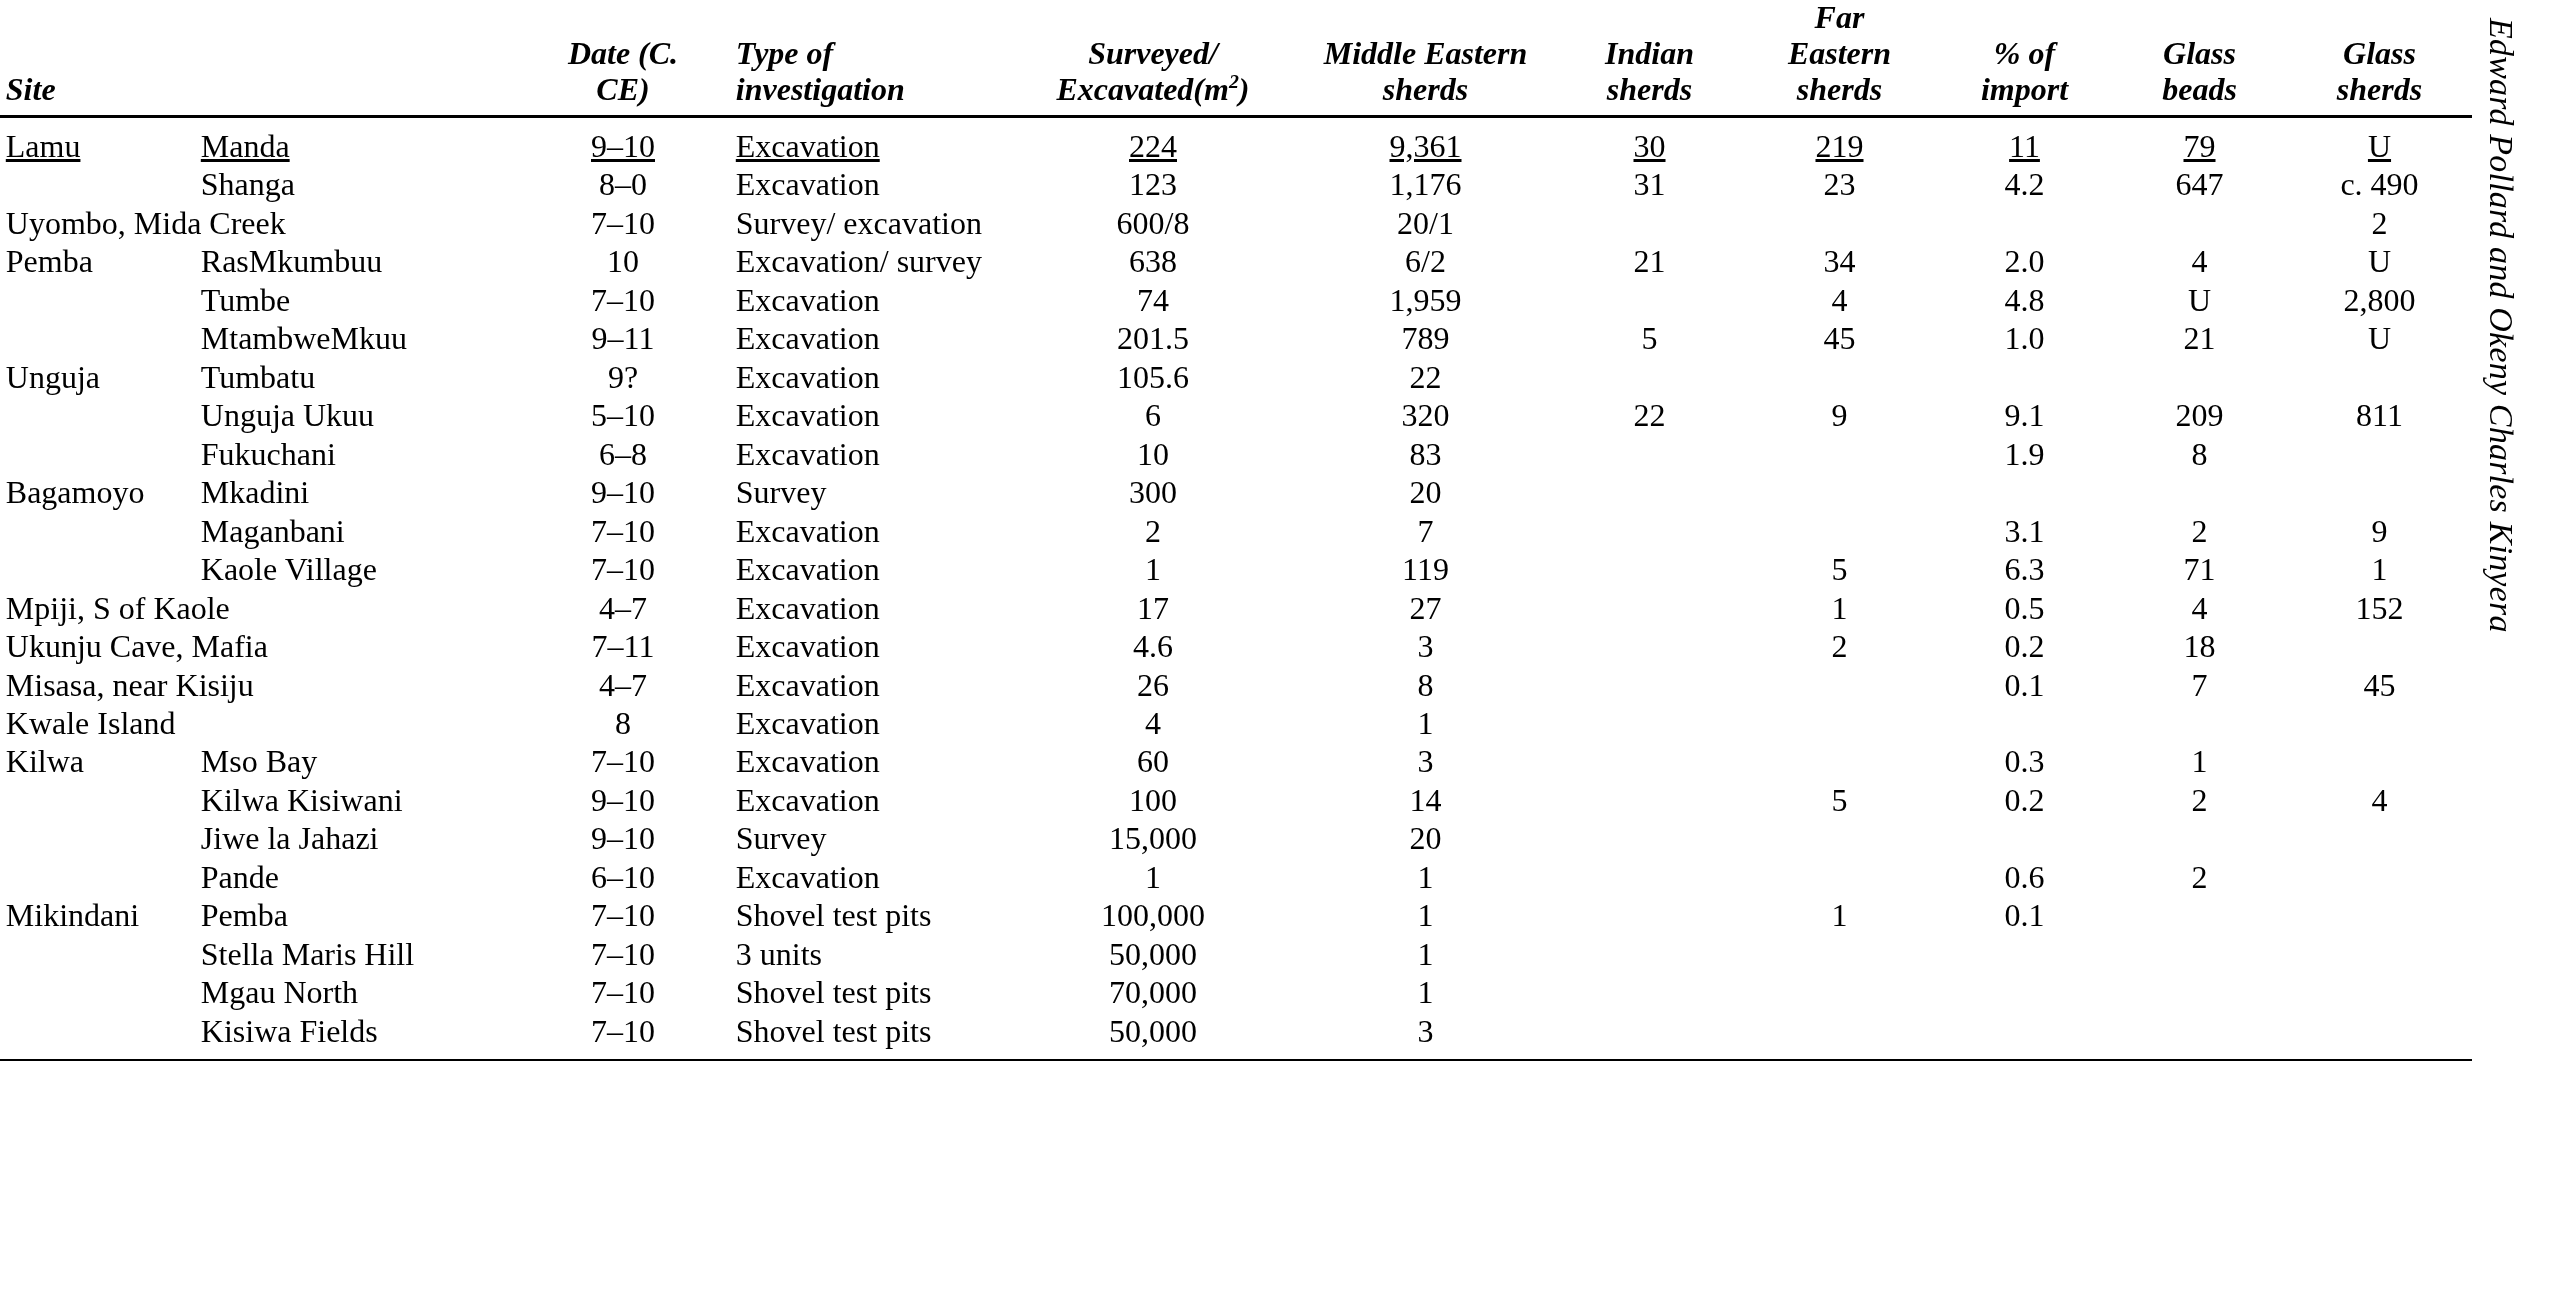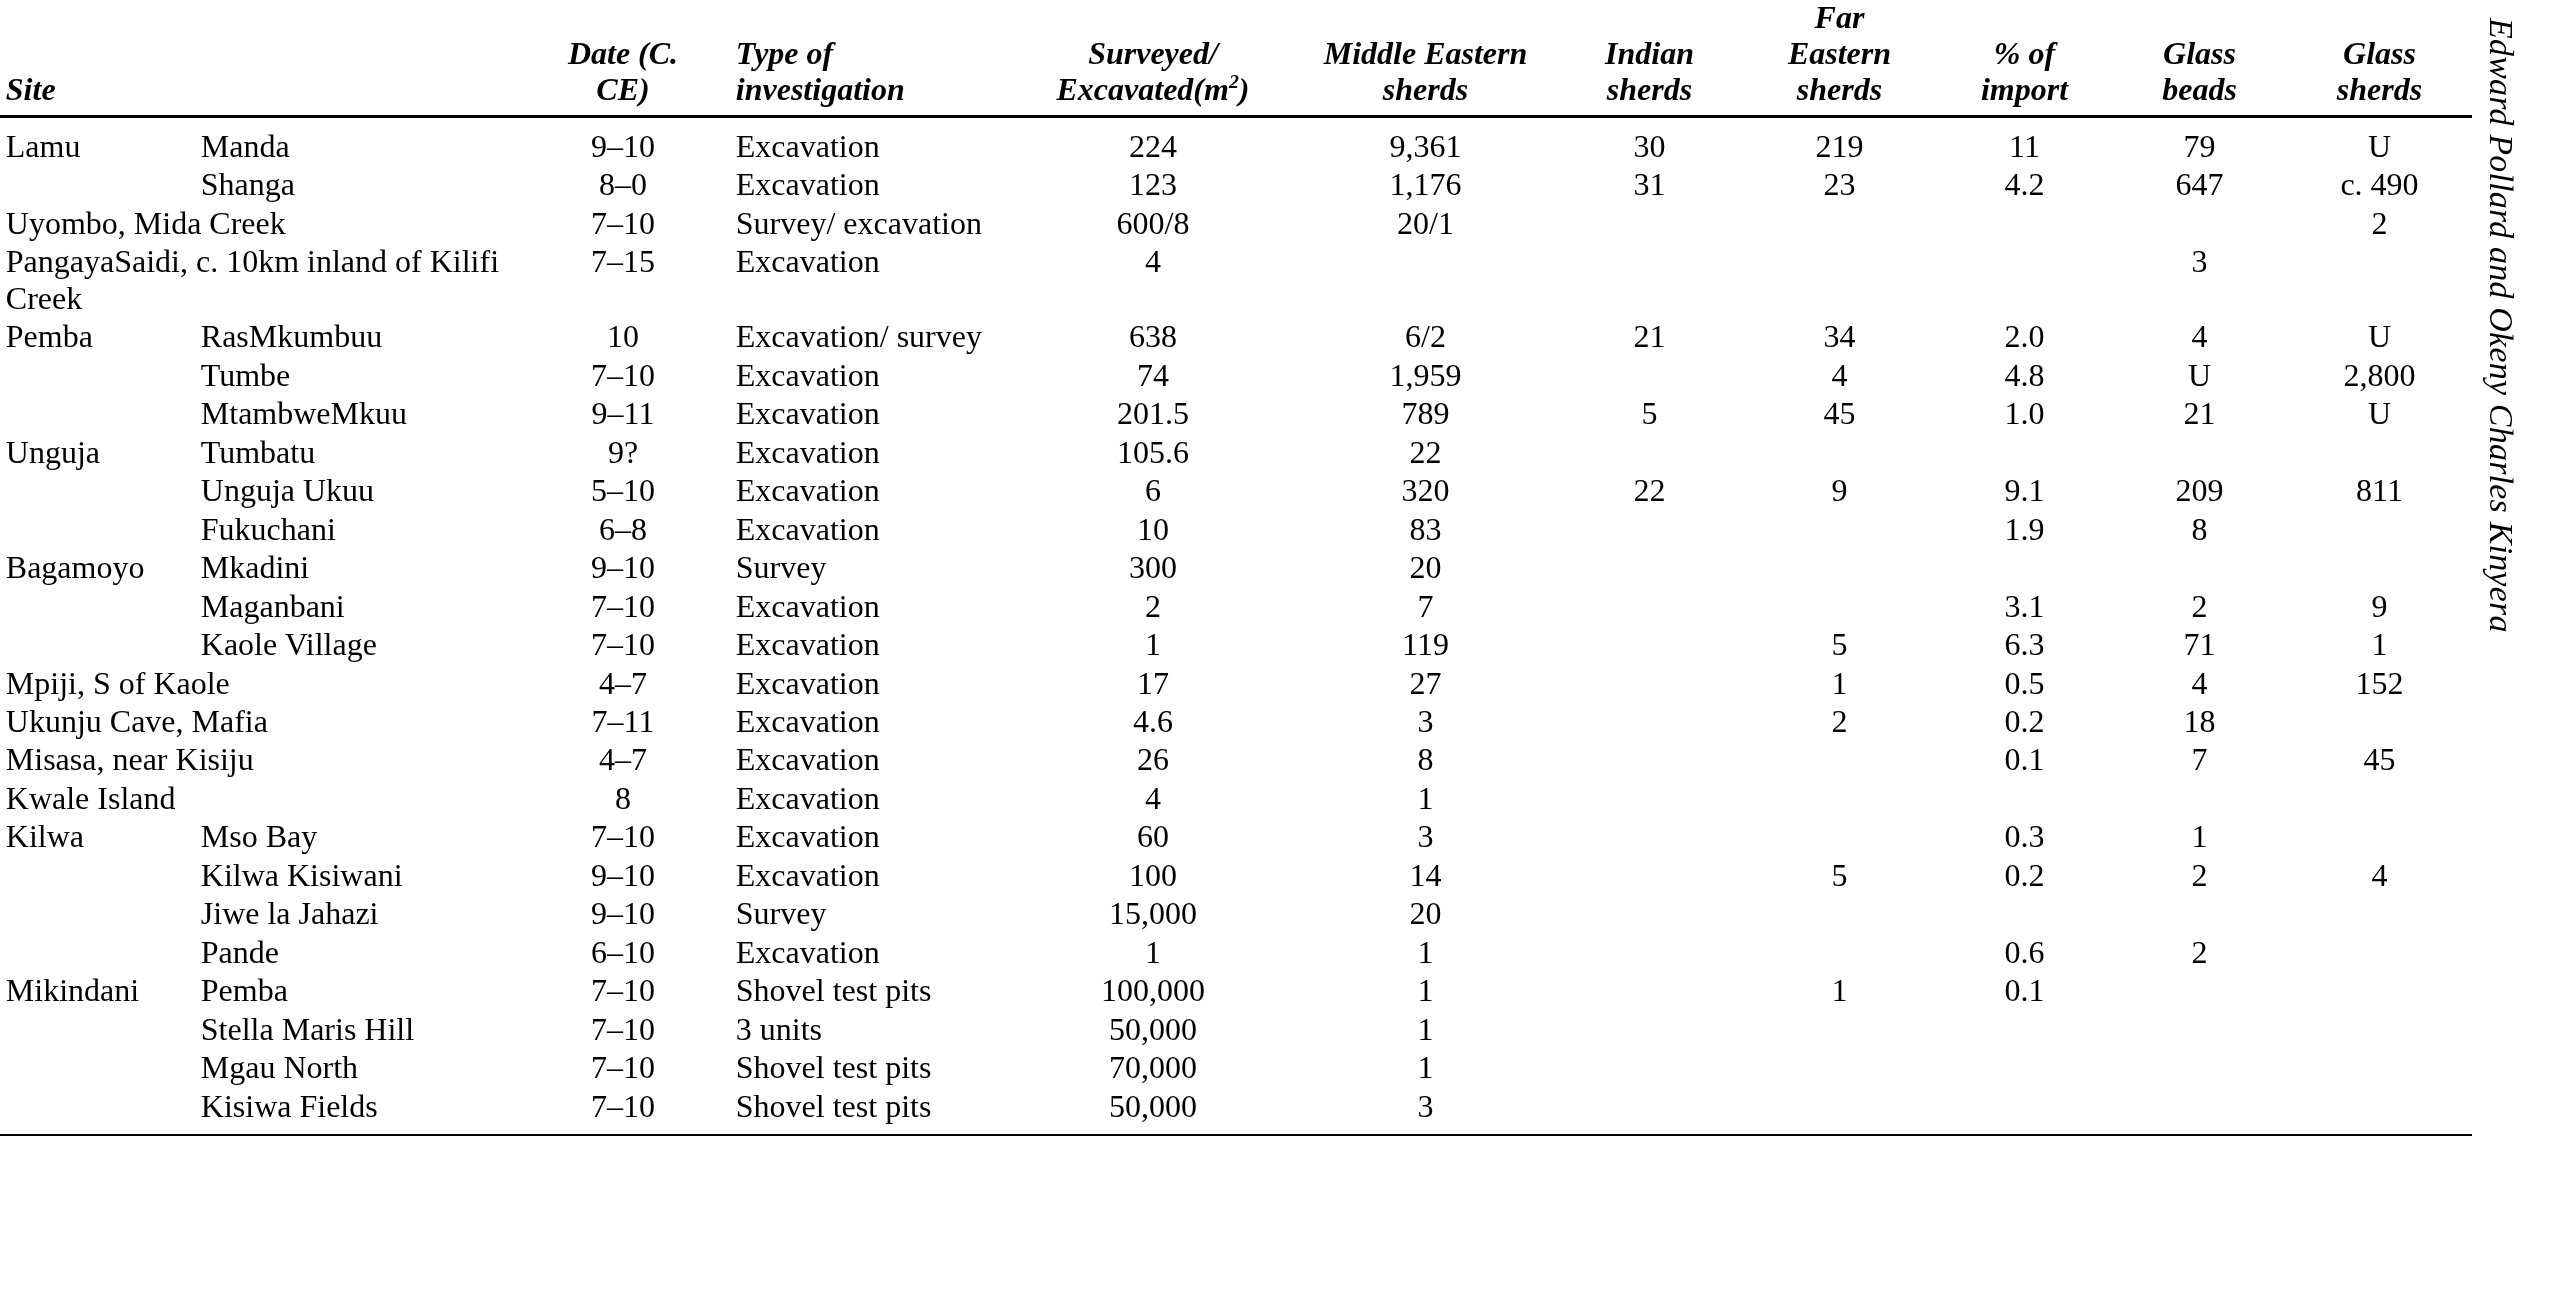--- a/index.html
+++ b/index.html
@@ -74,20 +74,21 @@
   }
 
   table.archaeo tbody td {
     padding: 1px 5.8px;
     vertical-align: top;
     font-size: 32px;
     line-height: 1.14;
   }
   table.archaeo tbody tr:first-child td {
     padding-top: 9.7px;
+    text-decoration: underline;
   }
   table.archaeo tbody tr.last-row td {
     border-bottom: 2.9px solid #000;
     padding-bottom: 9.7px;
     margin-top: 47px;
   }
 
   
   .ta-l { text-align: left; }
   .ta-c { text-align: center; }
@@ -210,32 +211,20 @@
             <td class="ta-l wrapcell">Survey/ excavation</td>
             <td class="ta-c">600/8</td>
             <td class="ta-c">20/1</td>
             <td class="ta-c"></td>
             <td class="ta-c"></td>
             <td class="ta-c"></td>
             <td class="ta-c"></td>
             <td class="ta-c">2</td>
           </tr>
           <tr>
-            <td class="ta-l wrapcell" colspan="2">PangayaSaidi, c. 10km inland of Kilifi Creek</td>
-            <td class="ta-c">7–15</td>
-            <td class="ta-l wrapcell">Excavation</td>
-            <td class="ta-c">4</td>
-            <td class="ta-c"></td>
-            <td class="ta-c"></td>
-            <td class="ta-c"></td>
-            <td class="ta-c"></td>
-            <td class="ta-c">3</td>
-            <td class="ta-c"></td>
-          </tr>
-          <tr>
             <td class="ta-l">Pemba</td>
             <td class="ta-l">RasMkumbuu</td>
             <td class="ta-c">10</td>
             <td class="ta-l wrapcell">Excavation/ survey</td>
             <td class="ta-c">638</td>
             <td class="ta-c">6/2</td>
             <td class="ta-c">21</td>
             <td class="ta-c">34</td>
             <td class="ta-c">2.0</td>
             <td class="ta-c">4</td>

